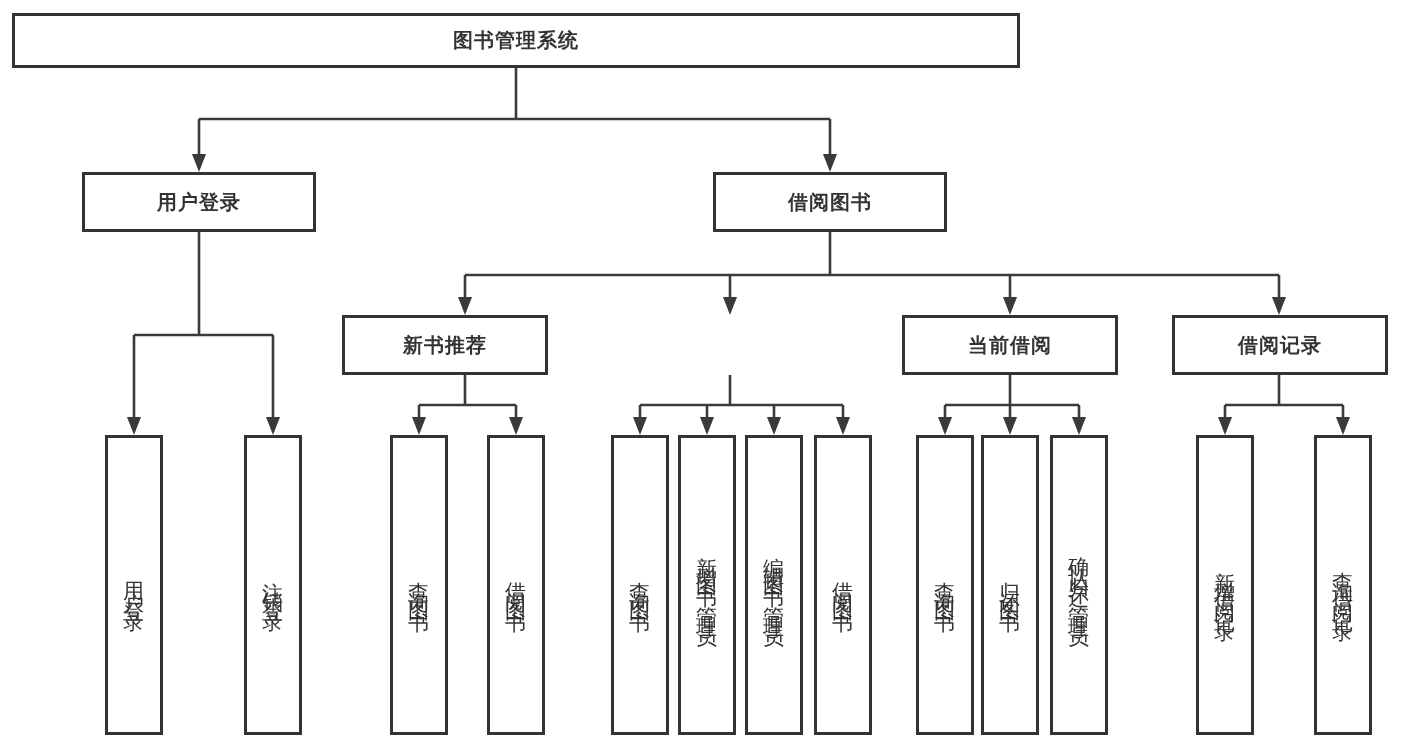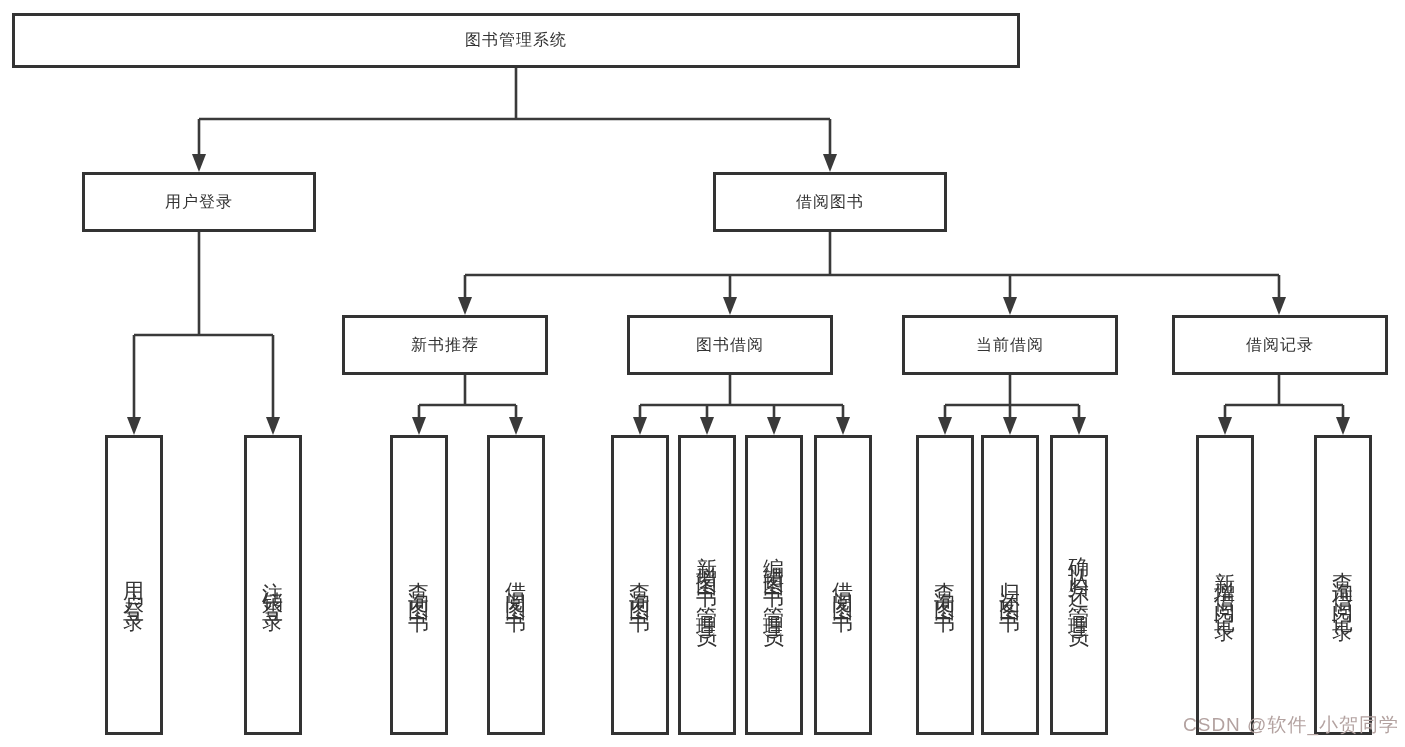--- a/index.html
+++ b/index.html
@@ -17,21 +17,21 @@
   }
   .wires{position:absolute;left:0;top:0;z-index:0;}
   .c-line{stroke:var(--line);stroke-width:2.6;fill:none;}
   .c-arrow{fill:var(--line);stroke:none;}
   .box{
     position:absolute;background:var(--fill);
     border:3px solid var(--border);box-sizing:border-box;
     display:flex;align-items:center;justify-content:center;
     color:var(--text);z-index:1;
   }
-  .h-box{font-size:16px;letter-spacing:1px;white-space:nowrap;}
+  .h-box{font-size:20px;letter-spacing:1px;white-space:nowrap;font-weight:bold;}
   .v-box{
     writing-mode:vertical-rl;text-orientation:mixed;
     font-size:21px;letter-spacing:10px;line-height:1;
     white-space:nowrap;
   }
   .watermark{
     position:absolute;left:1183px;top:712px;z-index:2;
     font-size:19px;color:var(--watermark);white-space:nowrap;
     letter-spacing:1px;
   }
@@ -80,21 +80,20 @@
       <polygon class="c-arrow" points="1336,417 1350,417 1343,435"></polygon>
     </g>
   </svg>
 
   <div class="box h-box" style="left:12px;top:13px;width:1008px;height:55px;">图书管理系统</div>
 
   <div class="box h-box" style="left:82px;top:172px;width:234px;height:60px;">用户登录</div>
   <div class="box h-box" style="left:713px;top:172px;width:234px;height:60px;">借阅图书</div>
 
   <div class="box h-box" style="left:342px;top:315px;width:206px;height:60px;">新书推荐</div>
-  <div class="box h-box" style="left:627px;top:315px;width:206px;height:60px;">图书借阅</div>
   <div class="box h-box" style="left:1172px;top:315px;width:216px;height:60px;">借阅记录</div>
   <div class="box h-box" style="left:902px;top:315px;width:216px;height:60px;">当前借阅</div>
 
   <div class="box v-box" style="left:105px;top:435px;width:58px;height:300px;">用户登录</div>
   <div class="box v-box" style="left:244px;top:435px;width:58px;height:300px;">注销登录</div>
 
   <div class="box v-box" style="left:390px;top:435px;width:58px;height:300px;">查询图书</div>
   <div class="box v-box" style="left:487px;top:435px;width:58px;height:300px;">借阅图书</div>
 
   <div class="box v-box" style="left:611px;top:435px;width:58px;height:300px;">查询图书</div>
@@ -102,15 +101,14 @@
   <div class="box v-box" style="left:745px;top:435px;width:58px;height:300px;">编辑图书（管理员）</div>
   <div class="box v-box" style="left:814px;top:435px;width:58px;height:300px;">借阅图书</div>
 
   <div class="box v-box" style="left:916px;top:435px;width:58px;height:300px;">查询图书</div>
   <div class="box v-box" style="left:981px;top:435px;width:58px;height:300px;">归还图书</div>
   <div class="box v-box" style="left:1050px;top:435px;width:58px;height:300px;">确认归还（管理员）</div>
 
   <div class="box v-box" style="left:1196px;top:435px;width:58px;height:300px;">新增借阅记录</div>
   <div class="box v-box" style="left:1314px;top:435px;width:58px;height:300px;">查询借阅记录</div>
 
-  <div class="watermark">CSDN @软件_小贺同学</div>
 
 </div>
 
 </body></html>

